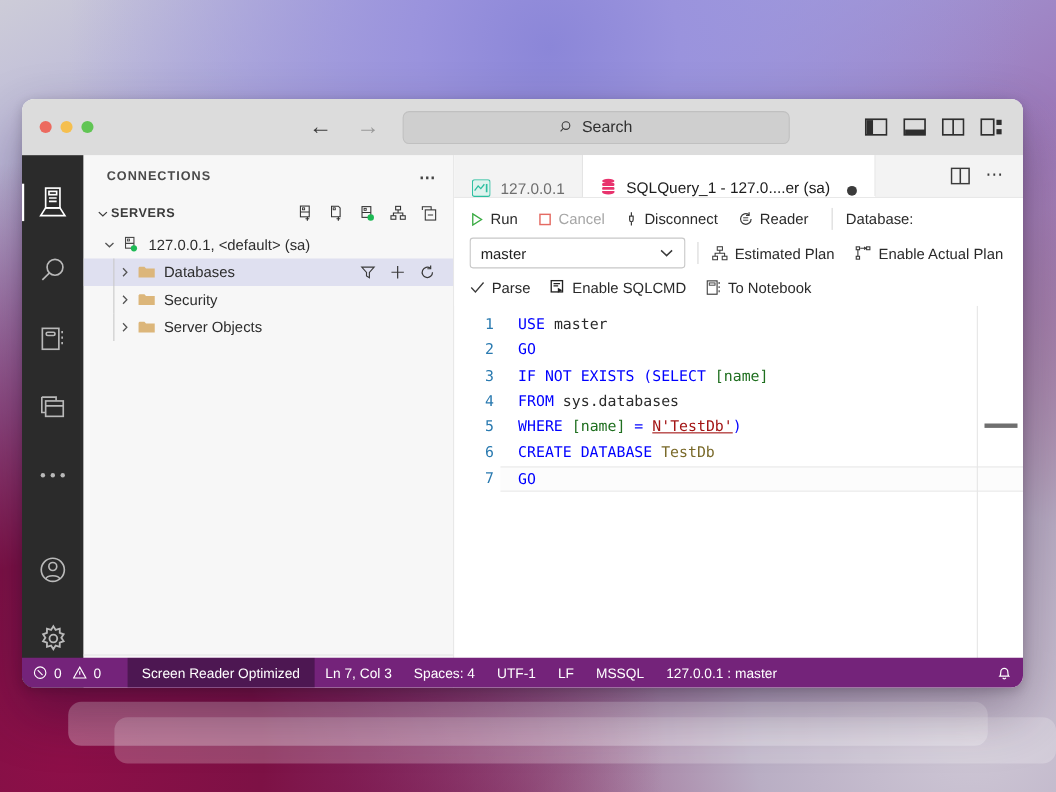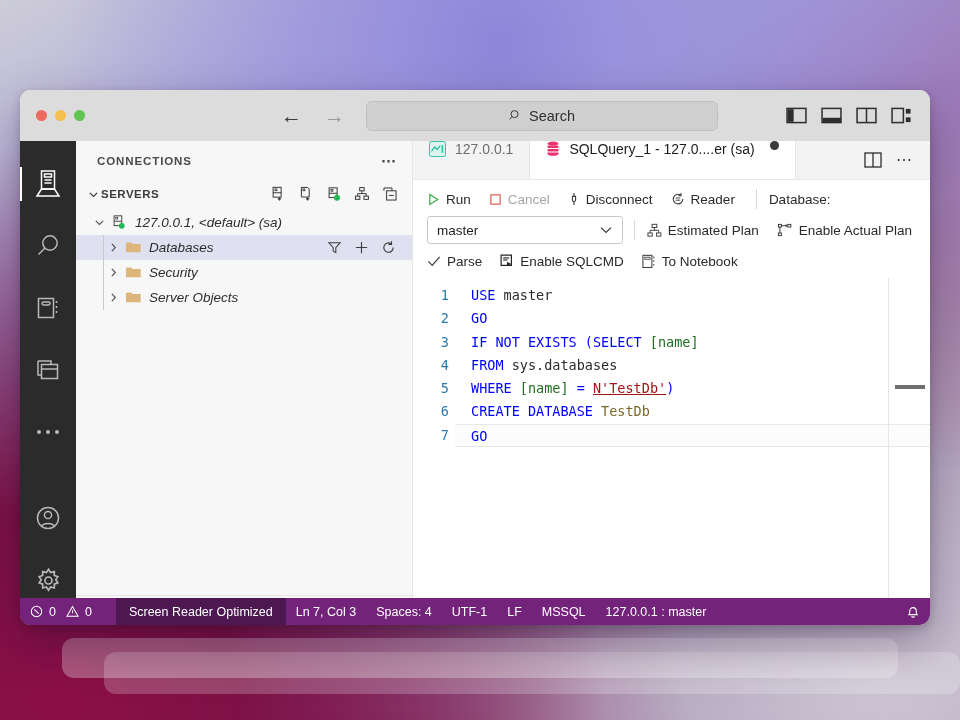--- a/index.html
+++ b/index.html
@@ -76,35 +76,35 @@
   .sidebar { width: 337px; background: #f7f7f7; flex: 0 0 337px;
     display: flex; flex-direction: column; border-right: 1px solid #e4e4e4; min-height: 0; }
   .sb-title { height: 39px; display: flex; align-items: center; padding: 0 14px 0 21px;
     font-size: 11.5px; letter-spacing: 0.9px; color: #4a4a4a; font-weight: 700; }
   .sb-title .label { text-transform: uppercase; }
   .sb-title .more { margin-left: auto; color: #444; font-size: 15px; letter-spacing: 2px; }
   .sec-header { height: 28px; display: flex; align-items: center; padding: 0 14px 0 9px;
     font-size: 11.5px; font-weight: bold; letter-spacing: 0.5px; color: #3b3b3b; }
   .sec-header .chev { width: 16px; display:flex; justify-content:center; }
   .sec-actions { margin-left: auto; display: flex; gap: 12px; align-items: center; }
-  .tree { flex: 1; overflow: hidden; padding-top: 2px; font-style: italic; }
+  .tree { flex: 1; overflow: hidden; padding-top: 2px; }
   .trow { height: 25px; display: flex; align-items: center; font-size: 13.5px; color: #2d2d2d; position: relative; }
   .trow.sel { background: #dfe0f0; }
   .trow .chev { width: 18px; display: flex; justify-content: center; color: #5a5a5a; }
   .trow .ico { width: 22px; display: flex; justify-content: center; align-items: center; }
   .trow .rowactions { margin-left: auto; display: flex; gap: 12px; padding-right: 16px; align-items: center; }
   .guide { position:absolute; left: 0; top:0; bottom:0; width:1px; background:#c9c9c9; }
   .sb-bottom { height: 30px; border-top: 1px solid #e4e4e4; display: flex; align-items: center;
     padding-left: 9px; font-size: 11.5px; font-weight: bold; letter-spacing: 0.5px; color: #3b3b3b; }
 
   
   .editor { flex: 1; display: flex; flex-direction: column; background: #fff; min-width: 0; }
   .tabbar { height: 39px; background: #f3f3f3; display: flex; align-items: stretch; flex: 0 0 39px;
      border-bottom: 1px solid #e8e8e8; }
-  .tab { display: flex; align-items: flex-start; gap: 9px; padding: 0 16px; font-size: 14px;
+  .tab { display: flex; align-items: flex-end; gap: 9px; padding: 0 16px; font-size: 14px;
     color: #6e6e6e; border-right: 1px solid #e4e4e4; }
   .tab.active { background: #ffffff; color: #1c1c1c; border-bottom: 1px solid #fff;
     position: relative; }
   .tab .modified { width: 9px; height: 9px; border-radius: 50%; background: #3b3b3b; margin-left: 6px; }
   .tabactions { margin-left: auto; display: flex; align-items: center; gap: 14px; padding: 0 16px; }
 
   .toolbar { padding: 7px 0 4px 14px; background: #fff; flex: 0 0 auto; }
   .trow1, .trow2, .trow3 { display: flex; align-items: center; }
   .trow1 { gap: 0; height: 24px; }
   .trow2 { gap: 0; height: 34px; margin-top: 2px; }

